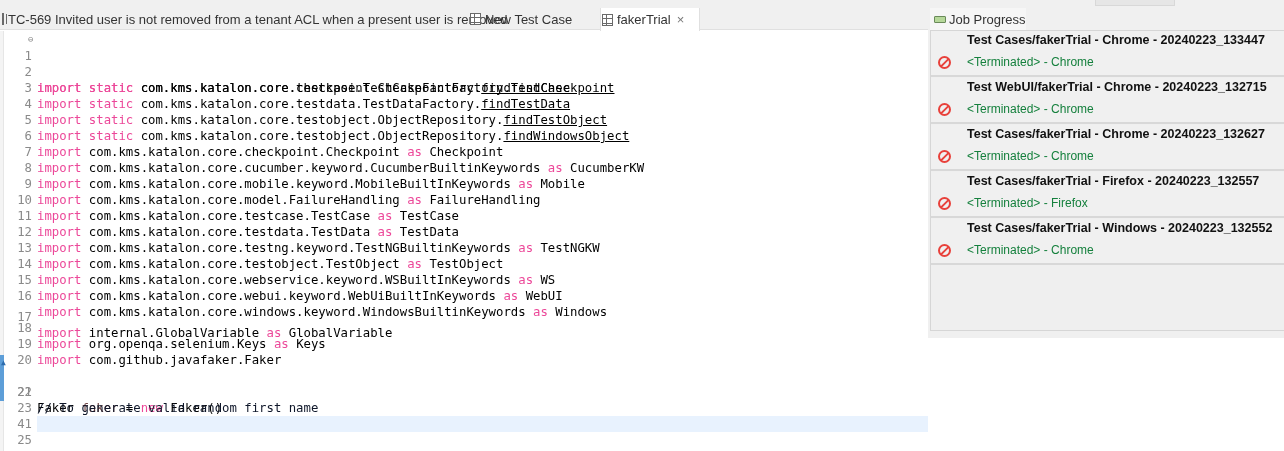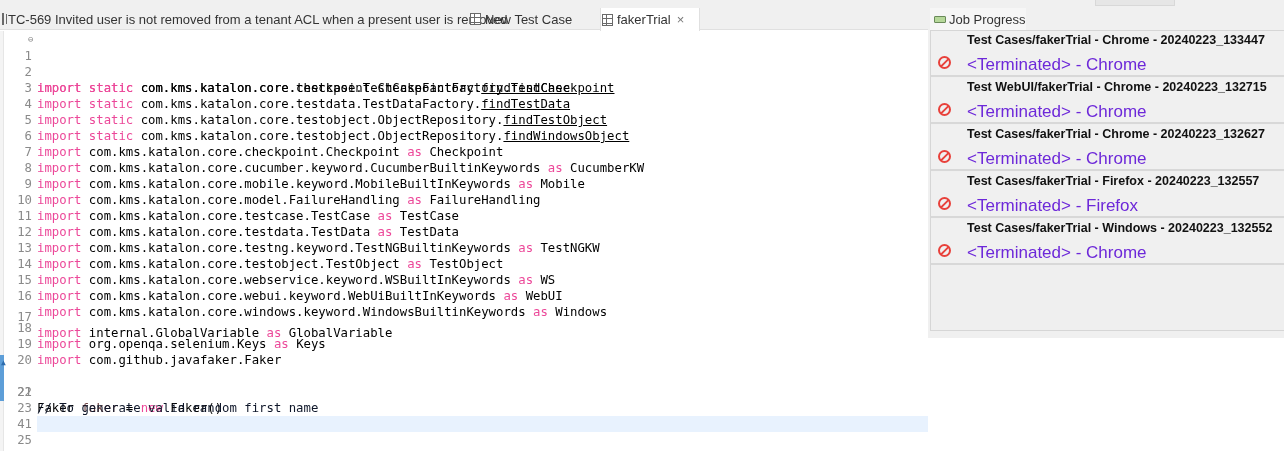--- a/index.html
+++ b/index.html
@@ -36,21 +36,21 @@
   .ann-bar { position: absolute; left: 0; top: 324px; width: 4px; height: 46px; background: #5d9ed8; }
   .ann-mark { position: absolute; left: 1px; top: 326px; font-size: 8px; color: #2d6cae; }
 
   
   .jobpanel { position: absolute; left: 928px; top: 8px; width: 356px; height: 330px; background: #f0f0f0; }
   .jobtab { position: absolute; left: 2px; top: 0; height: 22px; width: 96px; background: #f6f6f6; display: flex; align-items: center; font-size: 13px; color: #333; padding-left: 4px; }
   .jobtab .bat { width: 12px; height: 7px; border: 1px solid #6a8a5a; background: #b6d89a; margin-right: 3px; border-radius: 1px; }
   .joblist { position: absolute; left: 2px; top: 22px; width: 354px; height: 301px; background: #efefef; border: 1px solid #d6d6d6; border-right: none; }
   .job { position: absolute; left: 0; width: 354px; height: 46px; background: #f0f0f0; border-bottom: 2px solid #d8d8d8; }
   .job .title { position: absolute; left: 36px; top: 2px; font-size: 12.5px; font-weight: bold; color: #111; white-space: nowrap; }
-  .job .status { position: absolute; left: 36px; top: 24px; font-size: 17px; color: #6d28d9; white-space: nowrap; }
+  .job .status { position: absolute; left: 36px; top: 24px; font-size: 12px; color: #15803d; white-space: nowrap; }
   .job .stop { position: absolute; left: 7px; top: 25px; width: 13px; height: 13px; border: 2px solid #e8403a; border-radius: 50%; }
   .job .stop::after { content: ""; position: absolute; left: 3.5px; top: -1px; width: 2px; height: 11px; background: #e8403a; transform: rotate(45deg); }
 </style>
 </head>
 <body>
 
 <div class="topstrip">
   <div class="tb-btn"></div>
 </div>
 

